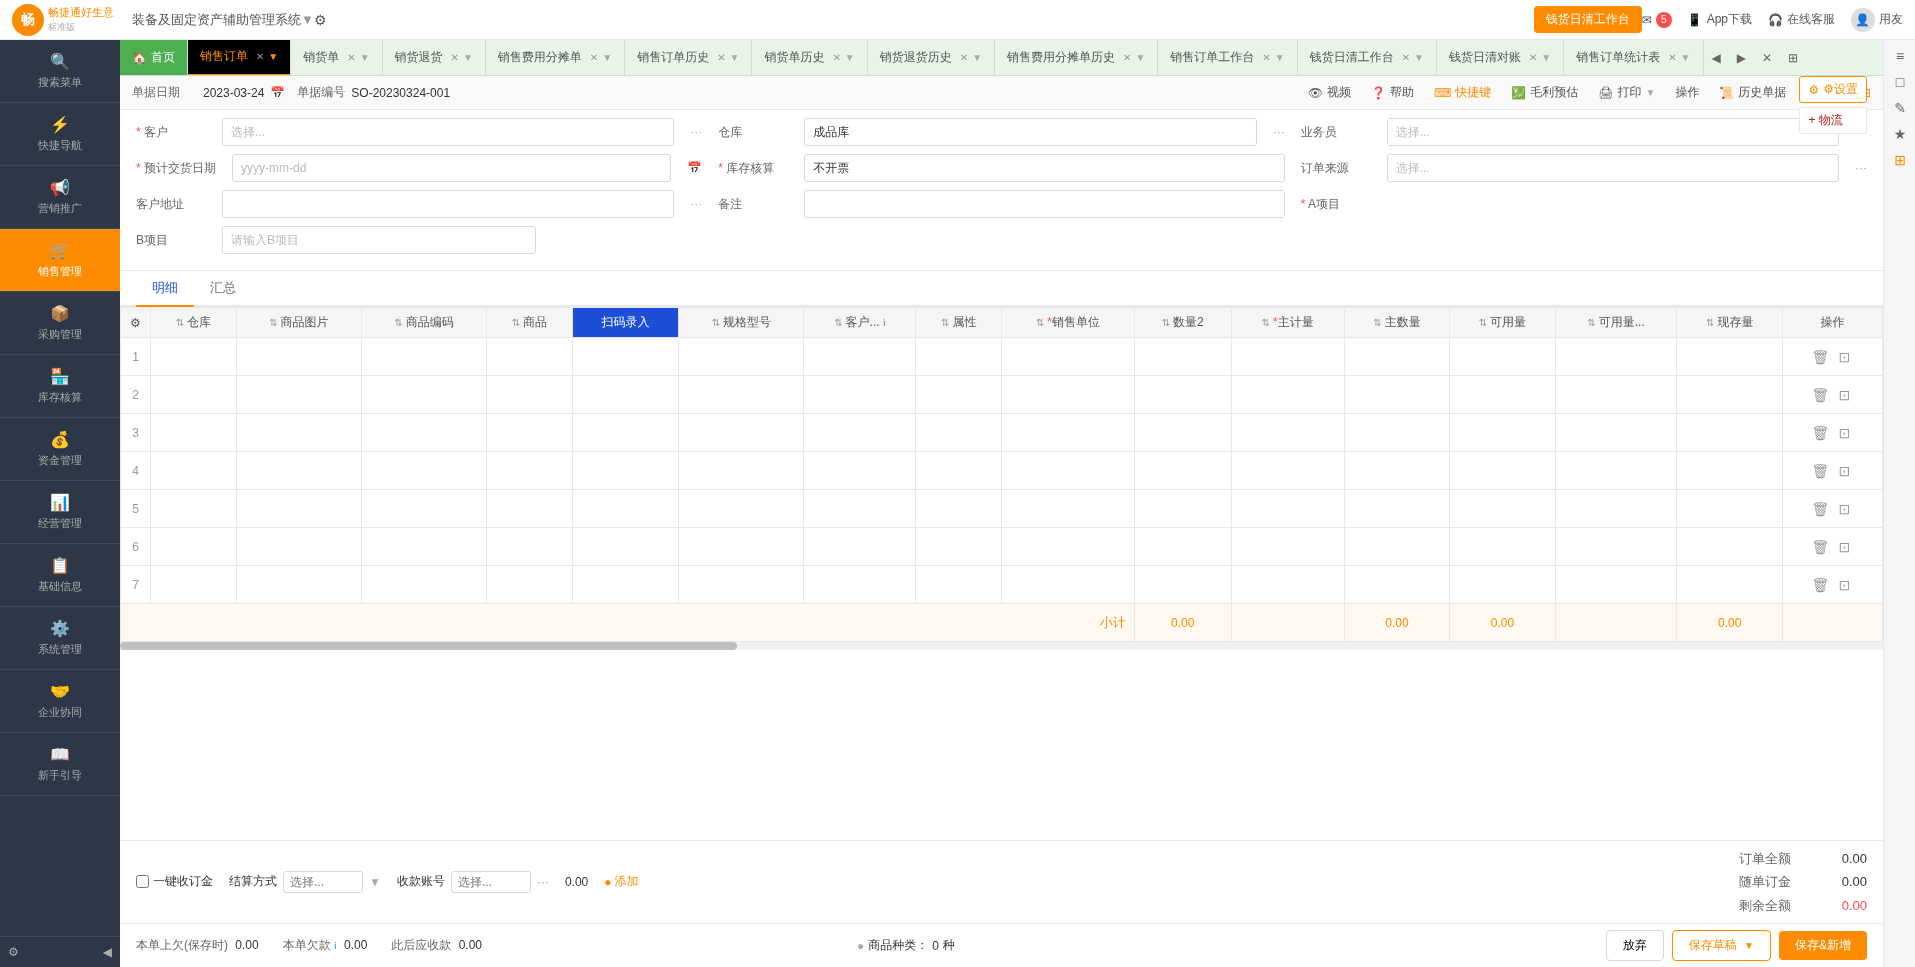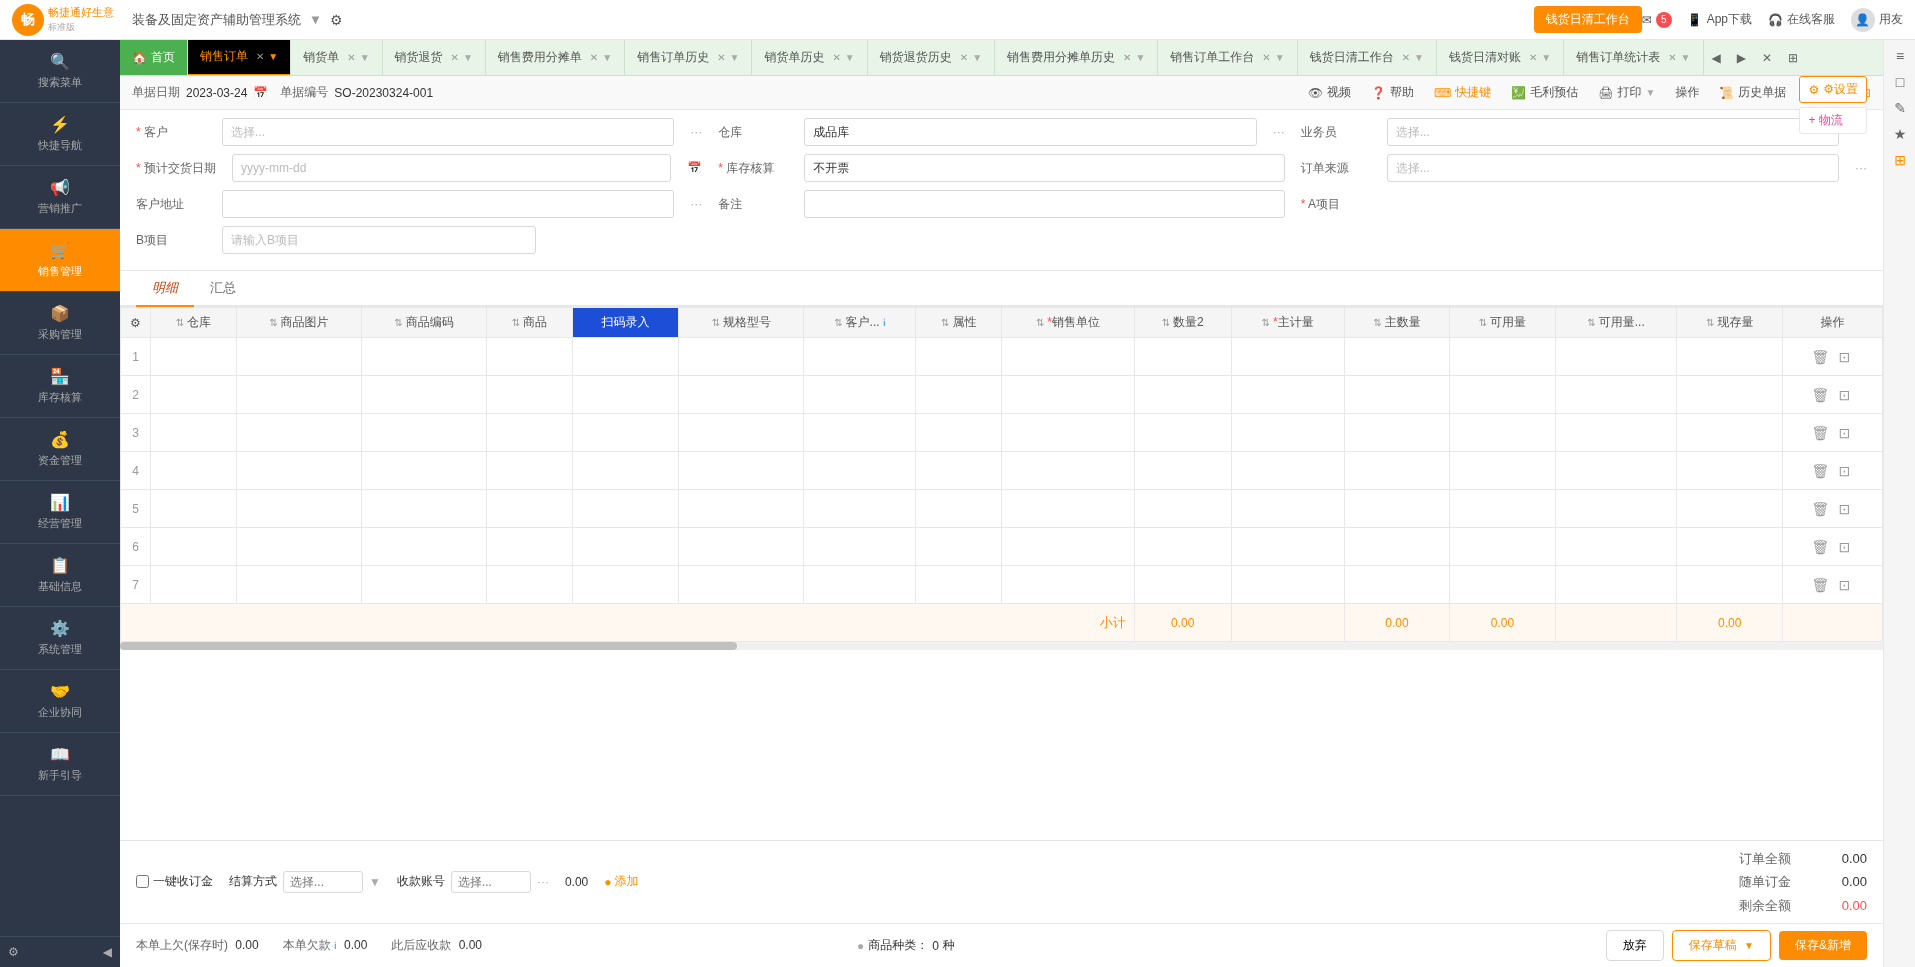--- a/index.html
+++ b/index.html
@@ -35,21 +35,20 @@
       font-weight: bold;
       margin-right: 4px;
     }
     .logo-text { font-size: 11px; color: #ff8c00; line-height: 1.3; }
     .system-title {
       display: flex;
       align-items: center;
       flex: 1;
       font-size: 13px;
       color: #333;
-      gap: 8px;
       text-align: right;
     }
     .system-title span { color: #555; }
     .header-actions {
       display: flex;
       align-items: center;
       gap: 16px;
       font-size: 12px;
       color: #555;
     }
@@ -438,21 +437,21 @@
     .settings-float-btn {
       display: flex;
       align-items: center;
       gap: 4px;
       padding: 4px 8px;
       background: #fff;
       border: 1px solid #e8e8e8;
       border-radius: 3px;
       cursor: pointer;
       font-size: 12px;
-      color: #ec4899;
+      color: #b91c1c;
       white-space: nowrap;
     }
     .settings-float-btn.orange { color: #ff8c00; border-color: #ff8c00; }
 
     th.sortable {
       cursor: pointer;
     }
     th.sortable::before {
       content: '⇅';
       font-size: 10px;
@@ -636,21 +635,21 @@
       <div class="tab-arrow">▶</div>
       <div class="tab-arrow">✕</div>
       <div class="tab-arrow">⊞</div>
     </div>
 
     <div class="page-area">
 
       <div class="page-toolbar">
         <div class="toolbar-field">
           <span class="toolbar-label">单据日期</span>
-          <span class="toolbar-value" style="cursor:pointer;color:#333;">2023-03-24</span>
+          <span class="toolbar-value" style="cursor:pointer;color:#333;margin-left:17px;">2023-03-24</span>
           <span style="cursor:pointer;color:#aaa;">📅</span>
         </div>
         <div class="toolbar-field">
           <span class="toolbar-label">单据编号</span>
           <span class="toolbar-value">SO-20230324-001</span>
         </div>
         <div class="toolbar-right">
           <div class="toolbar-btn">
             <span>👁</span>
             <span>视频</span>
@@ -756,21 +755,21 @@
         <div class="form-row">
           <div class="form-field" style="max-width:400px;">
             <span class="form-label">B项目</span>
             <input class="form-input" type="text" placeholder="请输入B项目" style="">
           </div>
         </div>
       </div>
 
       <div class="inner-tabs">
         <div class="inner-tab active">
-          <span style="color:#c2410c;font-style:italic;">明细</span>
+          <span style="color:#1d4ed8;">明细</span>
         </div>
         <div class="inner-tab">
           <span>汇总</span>
         </div>
       </div>
 
       <div class="table-wrapper">
         <table class="data-table">
           <thead>
             <tr>

